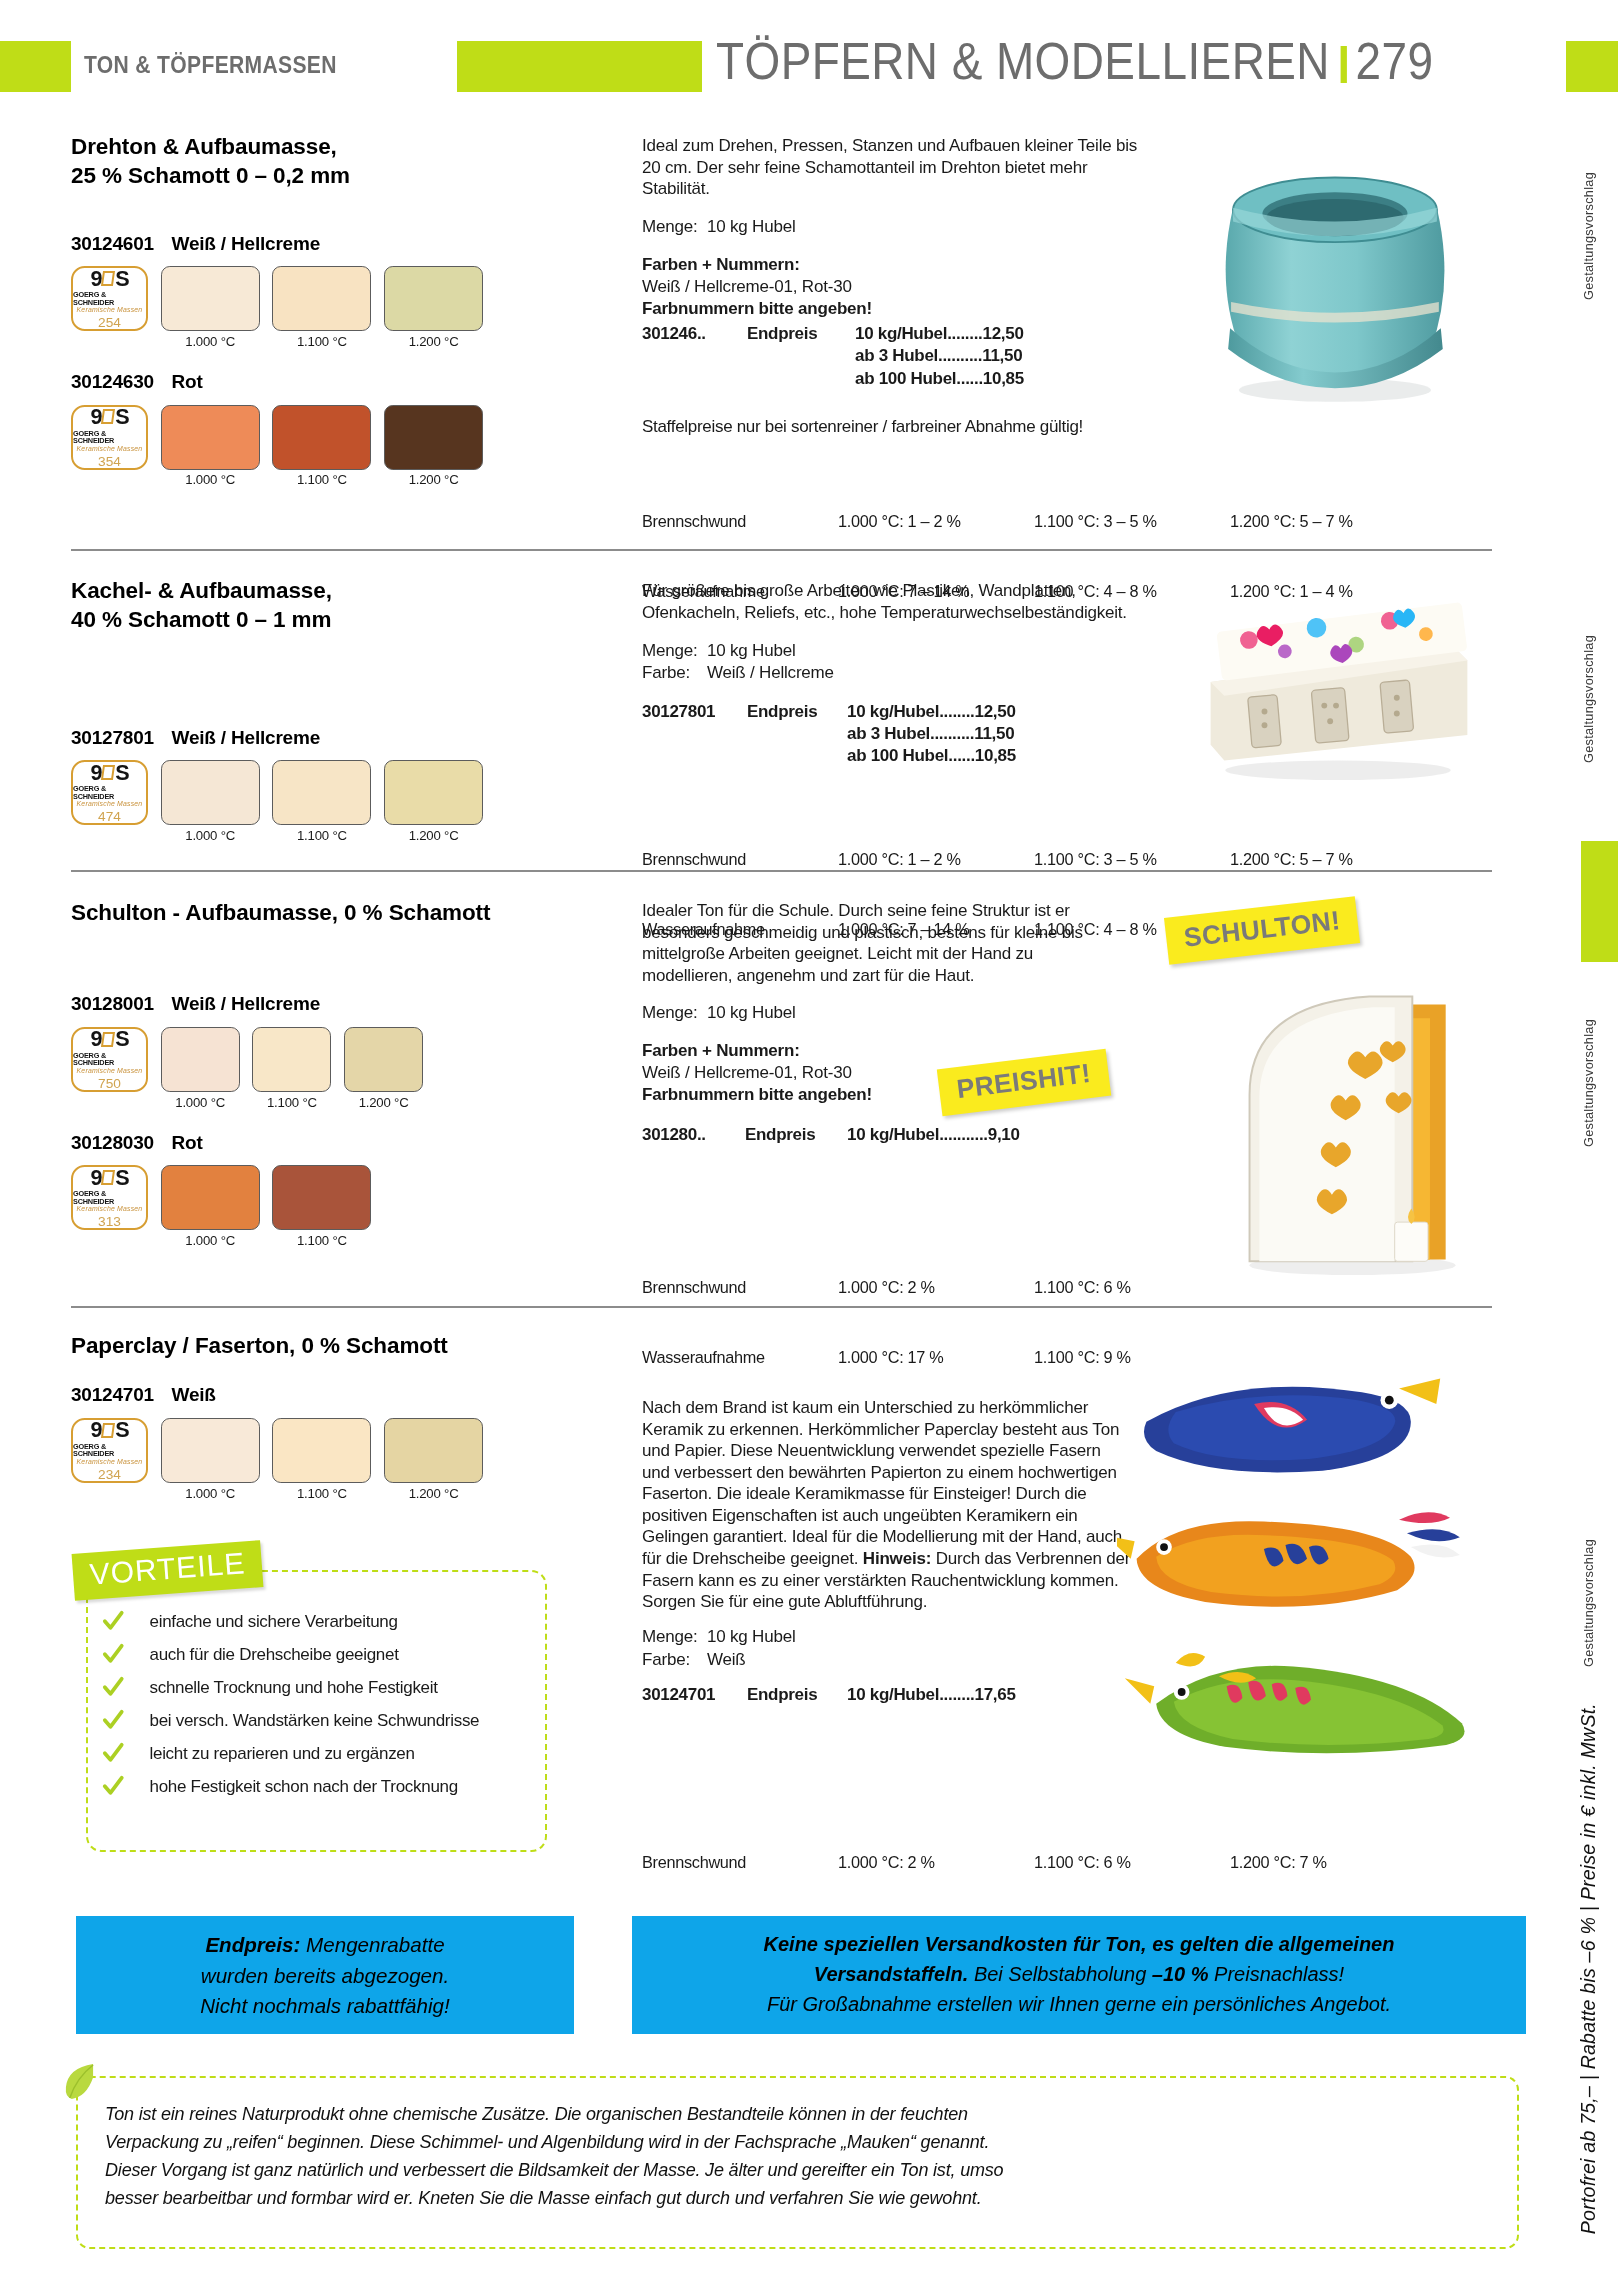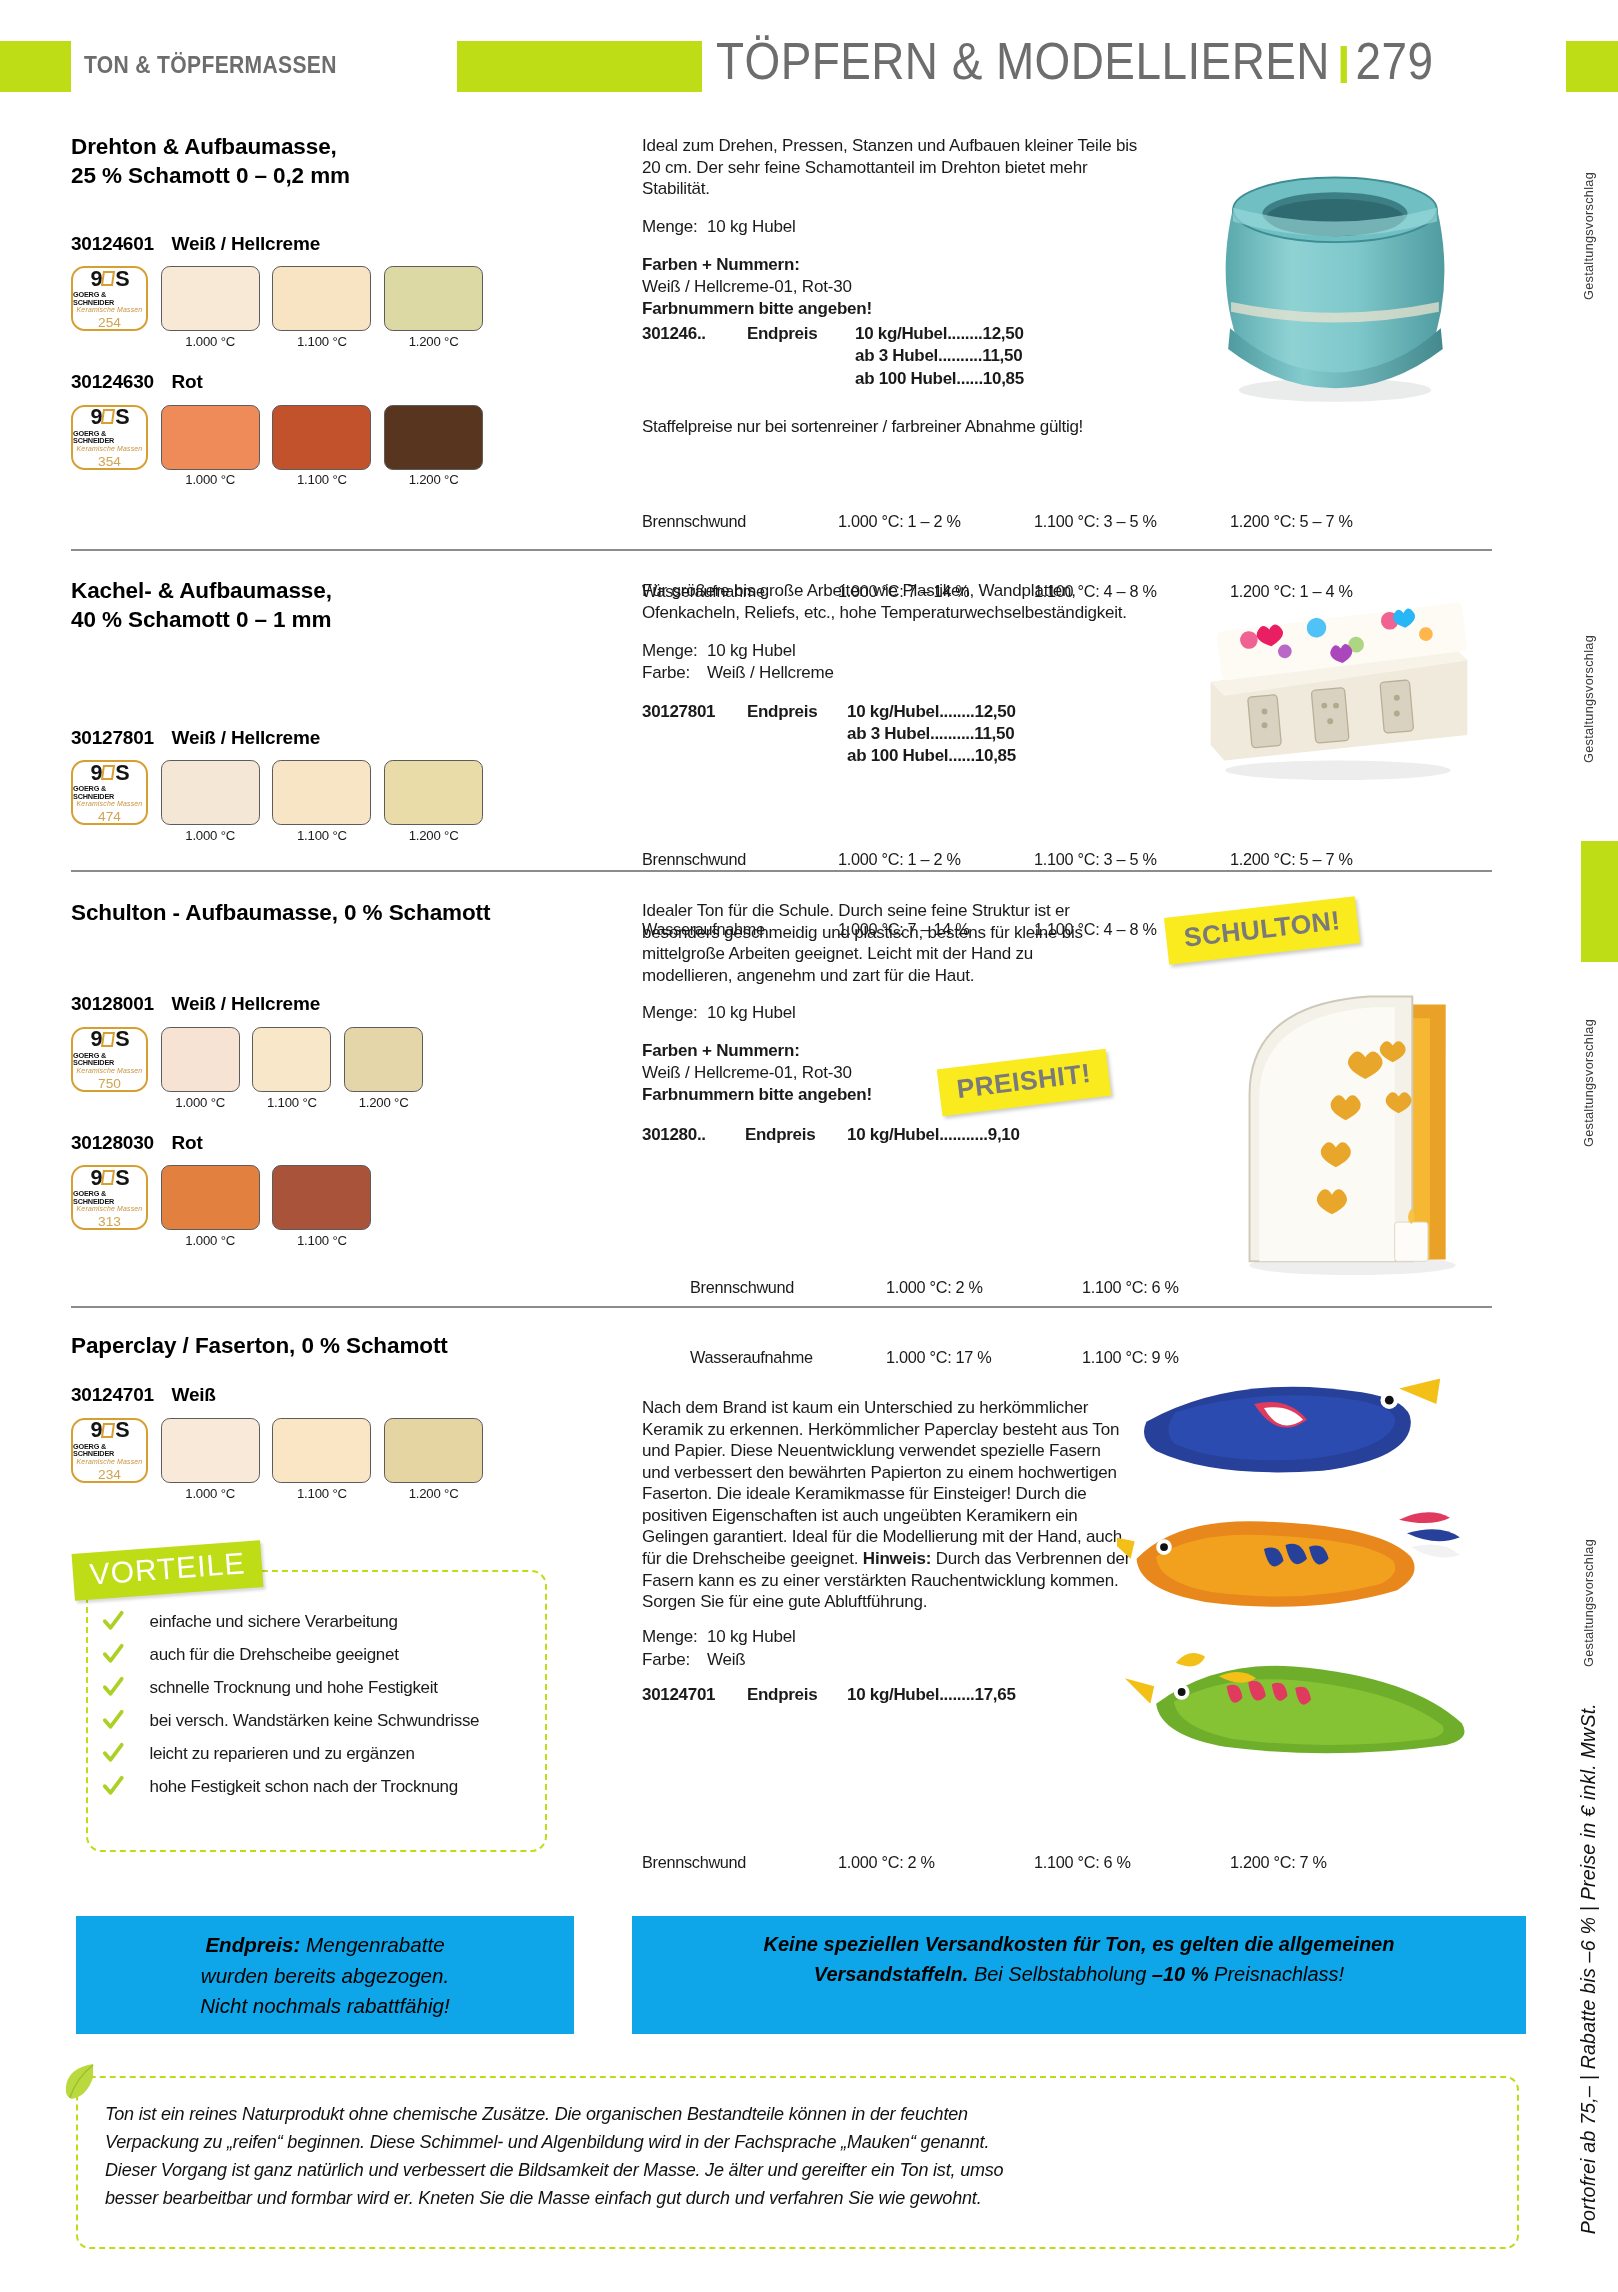--- a/index.html
+++ b/index.html
@@ -371,21 +371,21 @@
       <span class="k">Menge:</span><span>10 kg Hubel</span>
     </div>
     <div class="kv b" style="margin-top:15.7px;">Farben + Nummern:</div>
     <div class="kv">Weiß / Hellcreme-01, Rot-30</div>
     <div class="kv b">Farbnummern bitte angeben!</div>
     <div class="price-block" style="margin-top:18px;">
       <div class="price-row"><span style="display:inline-block;width:103px">301280..</span><span style="display:inline-block;width:102px">Endpreis</span><span>10 kg/Hubel</span><span>...........</span><span>9,10</span></div>
     </div>
   </div>
 
-  <div class="tech" style="position:absolute;left:642px;top:1230px;margin-left:48px;">
+  <div class="tech" style="position:absolute;left:642px;top:1230px;">
     <div><span style="display:inline-block;width:196px">Brennschwund</span><span style="display:inline-block;width:196px">1.000 °C: 2 %</span><span>1.100 °C: 6 %</span></div>
     <div><span style="display:inline-block;width:196px">Wasseraufnahme</span><span style="display:inline-block;width:196px">1.000 °C: 17 %</span><span>1.100 °C: 9 %</span></div>
   </div>
 
   <div class="burst" style="left:1166px; top:907px; transform: rotate(-6.5deg);">SCHULTON!</div>
   <div class="burst" style="left:939px; top:1059px; transform: rotate(-7deg);">PREISHIT!</div>
 
   <div class="photo" style="left:1220px; top:975px; width:265px; height:304px;">
     <svg width="265" height="304" viewBox="0 0 270 310">
       <ellipse cx="135" cy="296" rx="105" ry="10" fill="#dddddd" opacity=".5"></ellipse>
@@ -549,20 +549,21 @@
 
   <div class="ybox" style="left:76px; top:1916px; width:498px; height:118px; padding:13.7px 0 0 0; text-align:center;">
     <span class="l" style="font-size:20.6px; line-height:1.5;"><b>Endpreis:</b><span> Mengenrabatte</span></span>
     <span class="l" style="font-size:20.6px; line-height:1.5;">wurden bereits abgezogen.</span>
     <span class="l" style="font-size:20.6px; line-height:1.5;">Nicht nochmals rabattfähig!</span>
   </div>
 
   <div class="ybox" style="left:632px; top:1916px; width:894px; height:118px; padding:12.7px 0 0 0; text-align:center;">
     <span class="l b" style="font-size:20px; line-height:1.52;">Keine speziellen Versandkosten für Ton, es gelten die allgemeinen</span>
     <span class="l" style="font-size:20px; line-height:1.52;"><b>Versandstaffeln.</b><span> Bei Selbstabholung </span><b>–10 %</b><span> Preisnachlass!</span></span>
+    <span class="l" style="font-size:20px; line-height:1.52;">Für Großabnahme erstellen wir Ihnen gerne ein persönliches Angebot.</span>
   </div>
 
   <div class="gbox" style="left:76px; top:2076px; width:1443px; height:173px;">
     <div style="padding:21.6px 27.4px 0 27.4px;">
       <p>Ton ist ein reines Naturprodukt ohne chemische Zusätze. Die organischen Bestandteile können in der feuchten</p>
       <p>Verpackung zu „reifen“ beginnen. Diese Schimmel- und Algenbildung wird in der Fachsprache „Mauken“ genannt.</p>
       <p>Dieser Vorgang ist ganz natürlich und verbessert die Bildsamkeit der Masse. Je älter und gereifter ein Ton ist, umso</p>
       <p>besser bearbeitbar und formbar wird er. Kneten Sie die Masse einfach gut durch und verfahren Sie wie gewohnt.</p>
     </div>
   </div>

